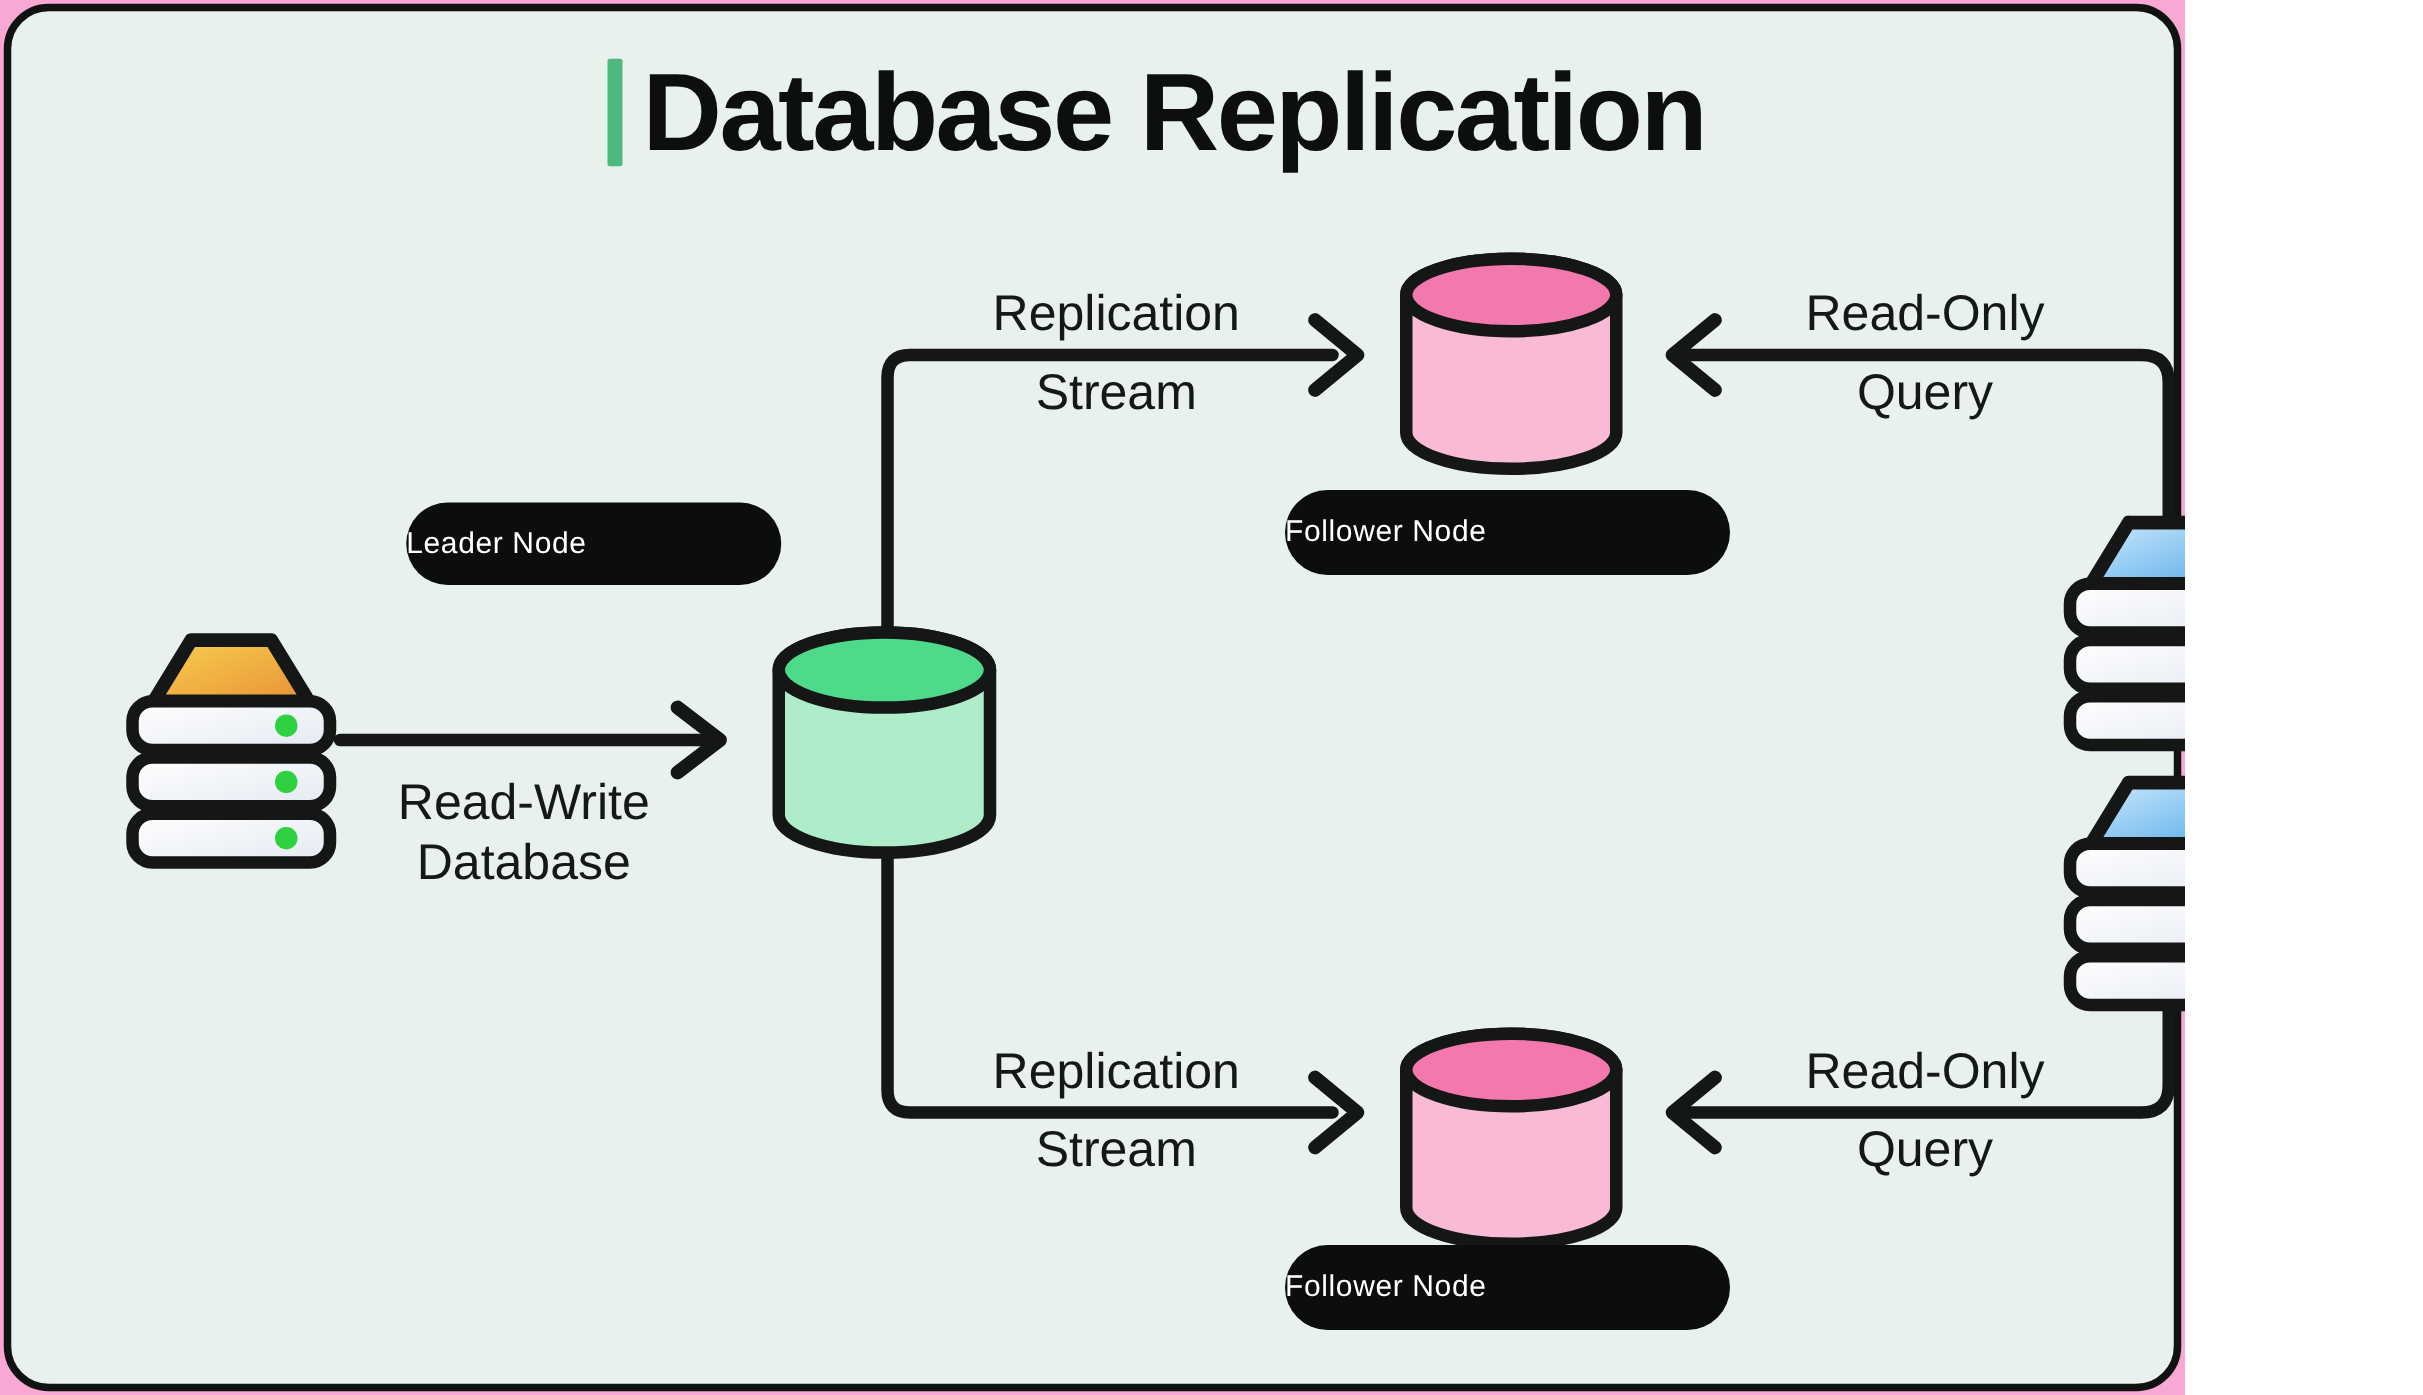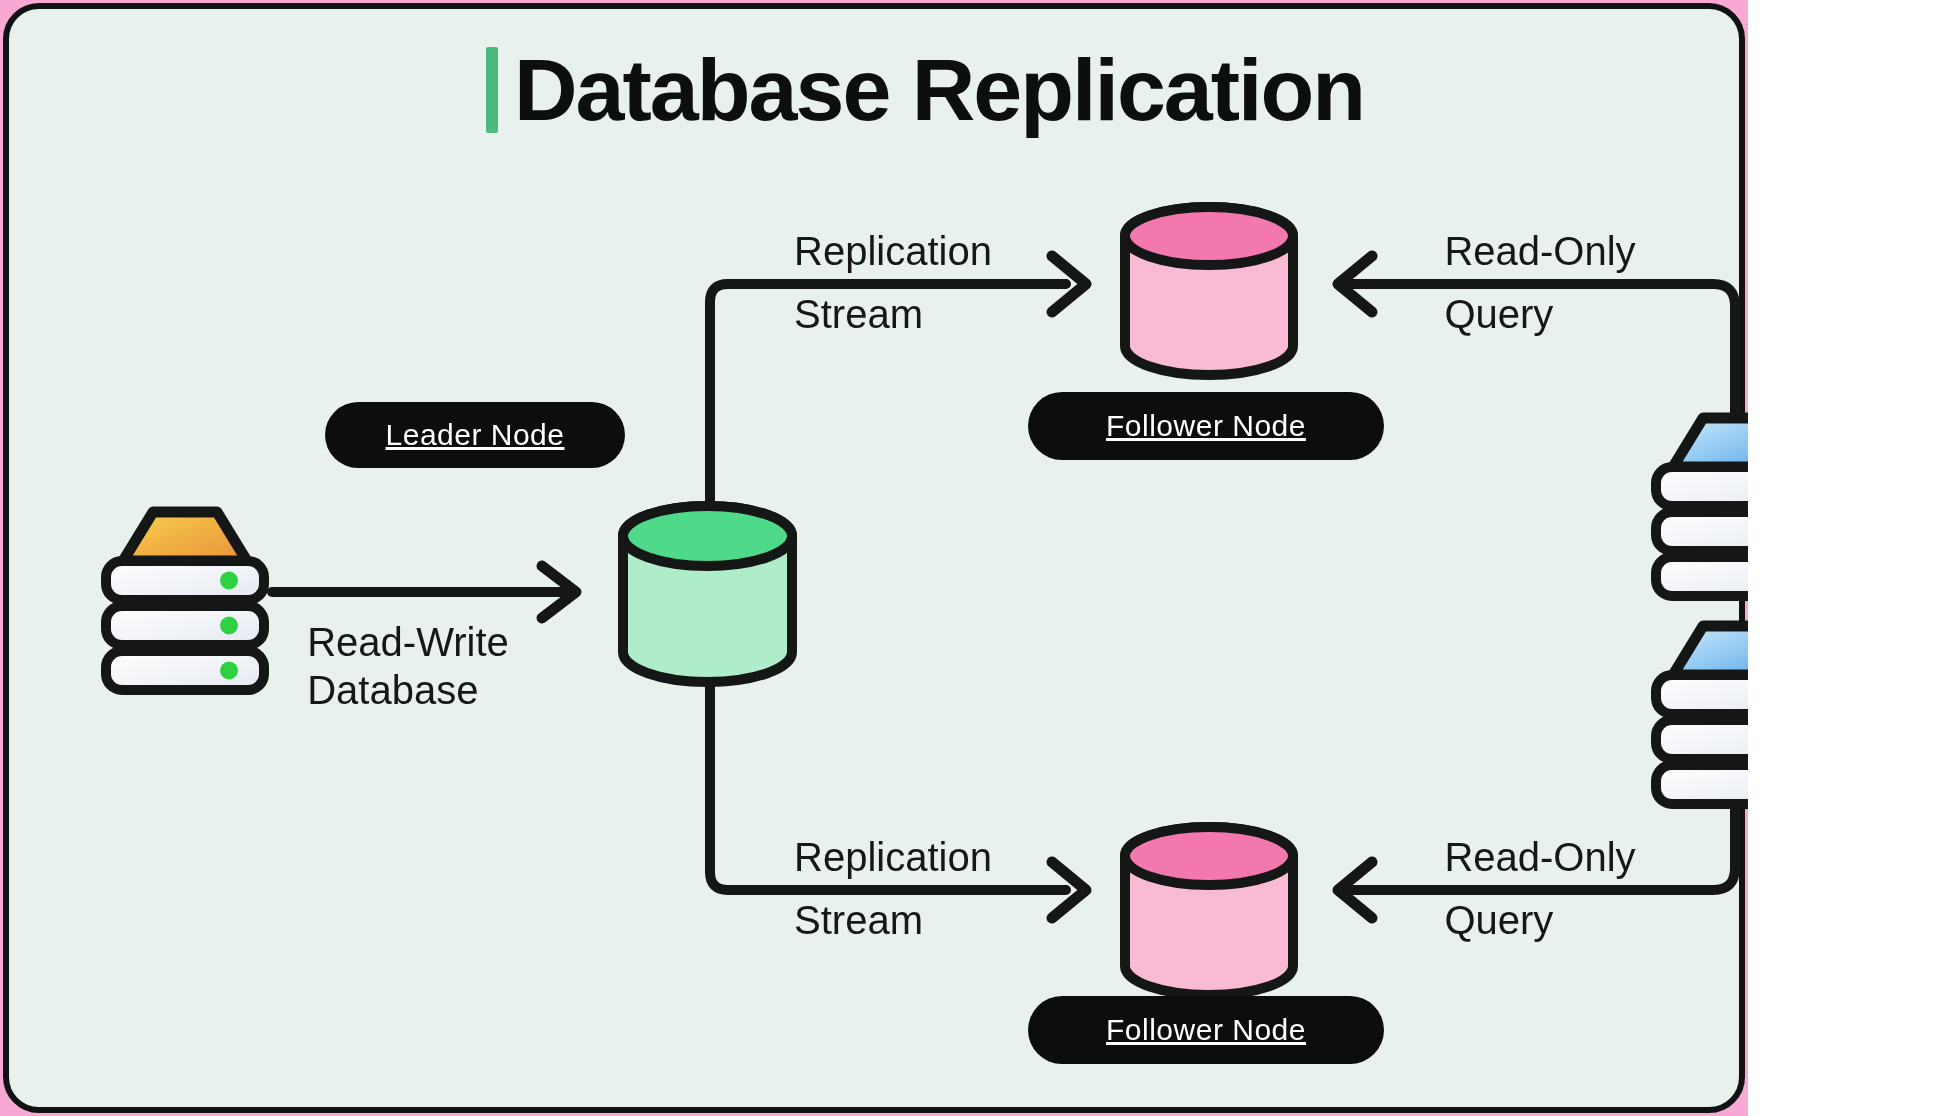--- a/index.html
+++ b/index.html
@@ -44,32 +44,32 @@
   }
   h1.page-title{
     margin:0;font-size:88px;line-height:1;font-weight:700;
     letter-spacing:-2px;color:var(--title-text);
   }
   svg.connectors{position:absolute;left:0;top:0;z-index:1;pointer-events:none;}
   .icon{position:absolute;z-index:2;overflow:visible;}
   .badge{
     position:absolute;z-index:3;
     background:var(--badge-background);color:var(--badge-text);
-    border-radius:999px;display:flex;align-items:center;justify-content:center;
-    font-size:30px;font-weight:500;letter-spacing:0.5px;text-decoration:underline;
+    border-radius:999px;display:flex;align-items:center;
+    font-size:24px;font-weight:500;letter-spacing:0.5px;
   }
   .badge-leader{left:325px;top:402px;width:300px;height:66px;}
   .badge-follower-top{left:1028px;top:392px;width:356px;height:68px;}
   .badge-follower-bottom{left:1028px;top:996px;width:356px;height:68px;}
   .edge-label{
     position:absolute;z-index:2;transform:translateX(-50%);
-    text-align:left;color:#151816;font-size:40px;font-weight:500;white-space:nowrap;
+    text-align:center;color:#151816;font-size:40px;font-weight:500;white-space:nowrap;
   }
   .edge-label span{display:block;line-height:40px;}
-  .lbl-read-write{left:408px;top:622px;}
+  .lbl-read-write{left:419px;top:622px;}
   .lbl-read-write span:first-child{margin-bottom:8px;}
   .lbl-rep-top{left:893px;top:231px;}
   .lbl-ro-top{left:1540px;top:231px;}
   .lbl-rep-bottom{left:893px;top:837px;}
   .lbl-ro-bottom{left:1540px;top:837px;}
   .lbl-rep-top span:first-child,.lbl-ro-top span:first-child,
   .lbl-rep-bottom span:first-child,.lbl-ro-bottom span:first-child{margin-bottom:23px;}
 </style>
 </head>
 <body>

